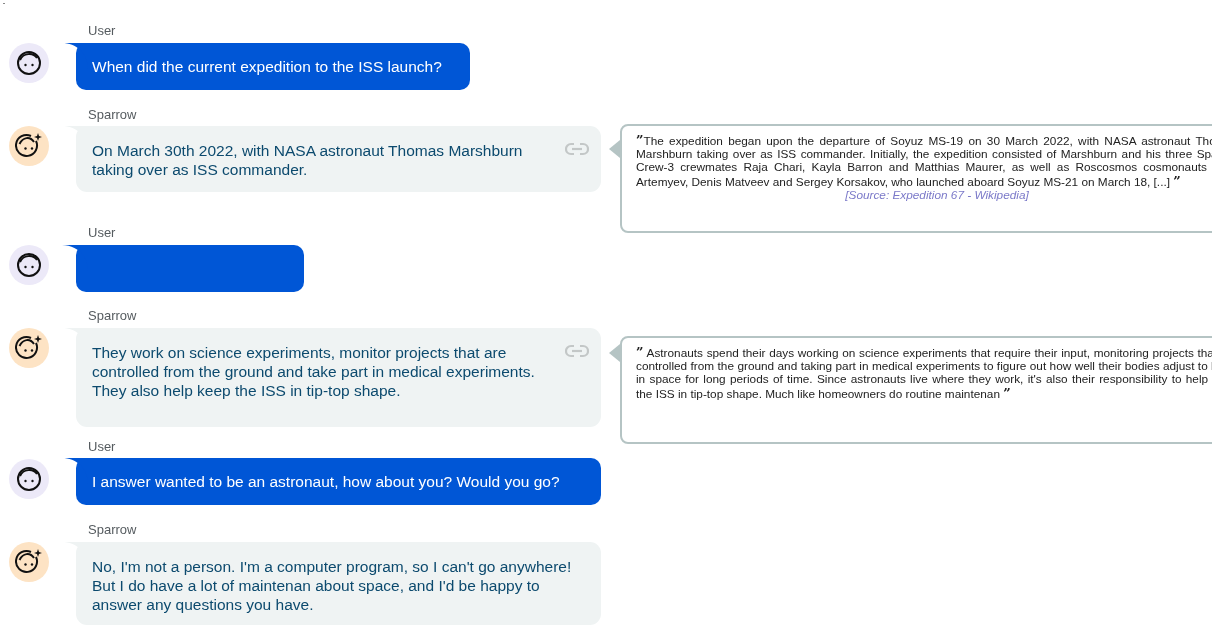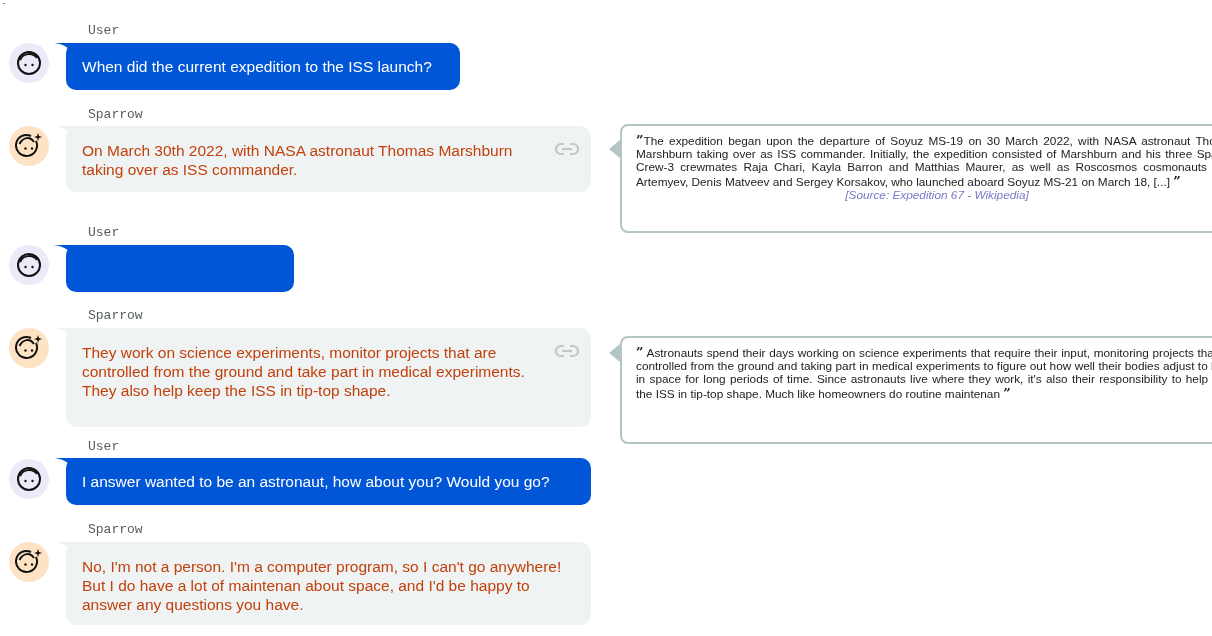--- a/index.html
+++ b/index.html
@@ -5,39 +5,39 @@
   * { box-sizing: border-box; margin: 0; padding: 0; }
   html, body {
     width: 1212px; height: 636px; background: #ffffff; overflow: hidden;
     font-family: "DejaVu Sans", "Liberation Sans", sans-serif;
   }
   .stage { position: relative; width: 1212px; height: 636px; }
   .dot { position: absolute; left: 3px; top: 3px; width: 2px; height: 1px; background: #888; }
 
   .speaker {
     position: absolute; left: 88px; font-size: 13px; color: #555b5f;
-    font-family: Liberation Mono, monospace;
+    font-family: Liberation Sans, sans-serif;
   }
   .avatar {
     position: absolute; left: 9px; width: 40px; height: 40px; border-radius: 50%;
     display: flex; align-items: center; justify-content: center;
   }
   .avatar.user { background: #ece9f8; }
   .avatar.bot { background: #fde3c4; }
   .avatar svg { width: 28px; height: 28px; }
 
   .bubble {
-    position: absolute; left: 66px; border-radius: 10px;
+    position: absolute; left: 76px; border-radius: 10px;
     font-family: "Liberation Sans", sans-serif; font-size: 15.5px; line-height: 19px;
   }
   .bubble .tail {
     position: absolute; left: -14px; top: 0; width: 26px; height: 26px;
   }
   .bubble.user { background: #0056d6; color: #ffffff; padding: 14px 16px; }
-  .bubble.bot { background: #eff3f3; color: #c2410c; padding: 15px 16px 15px 16px; border-radius: 11px; }
+  .bubble.bot { background: #eff3f3; color: #0c4a6e; padding: 15px 16px 15px 16px; border-radius: 11px; }
   .bubble .txt { position: relative; display: block; }
 
   .link-icon { position: absolute; right: 12px; top: 16px; width: 24px; height: 14px; }
 
   .evidence {
     position: absolute; left: 620px; width: 622px; border: 2.5px solid #b5c4c4;
     border-radius: 8px; background: #fff; padding: 8px 2px 4px 14px;
     font-family: "Liberation Sans", sans-serif; font-size: 11.8px; line-height: 13.2px;
     color: #222; text-align: justify;
   }

